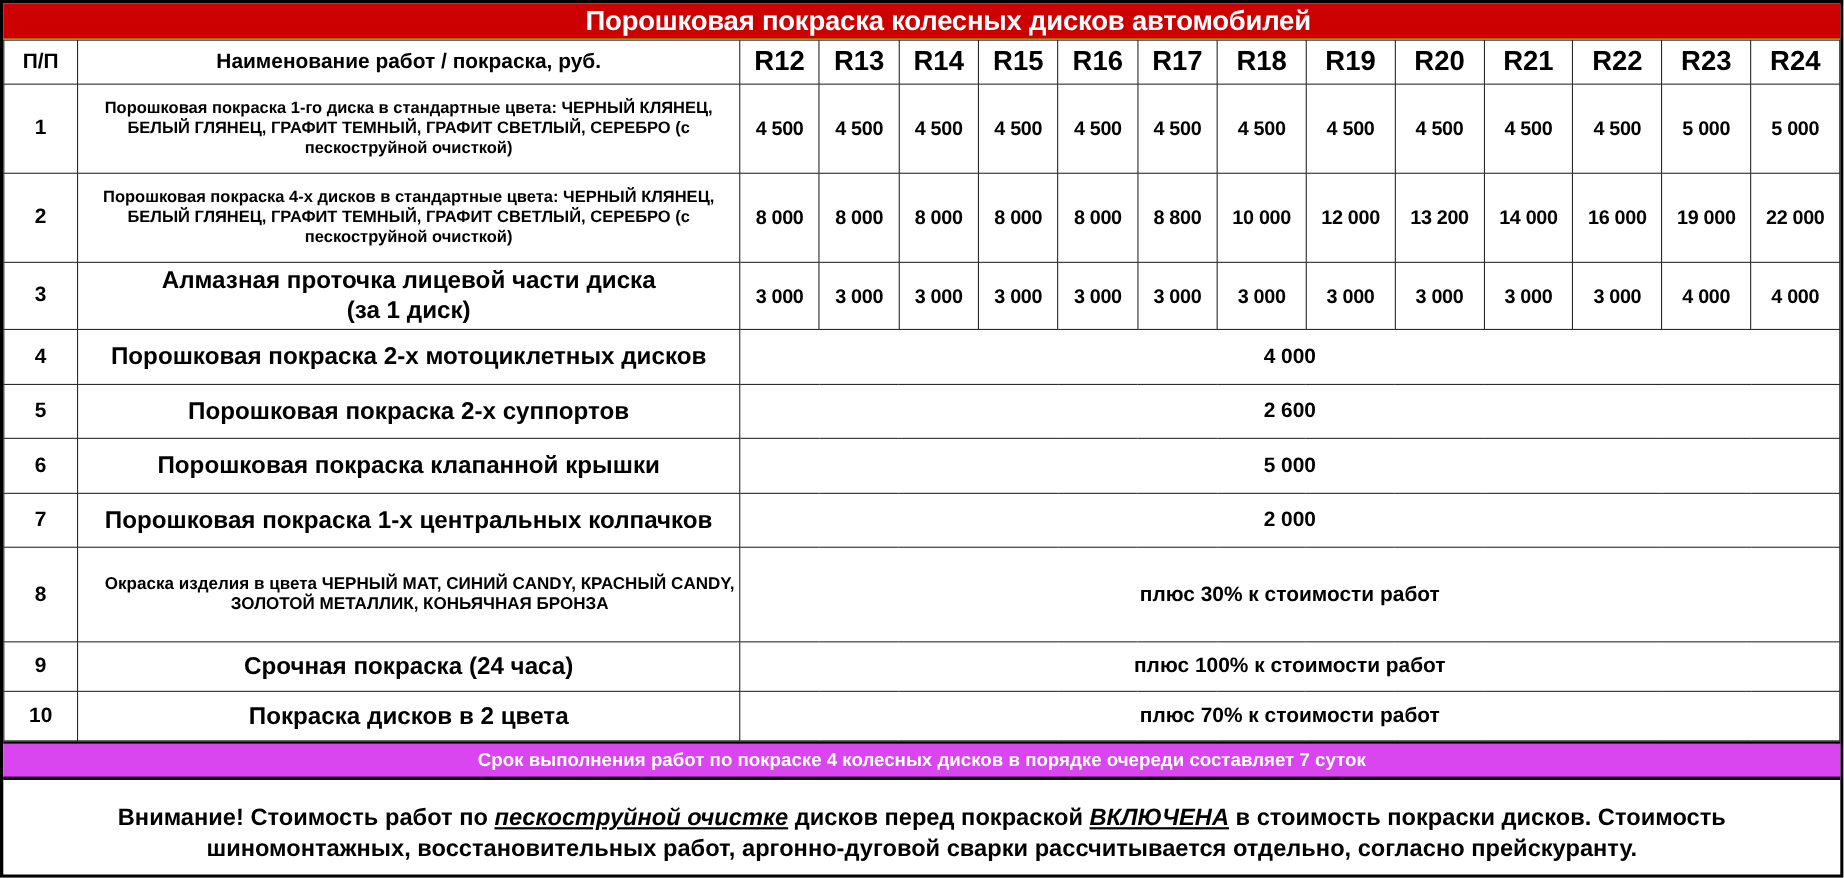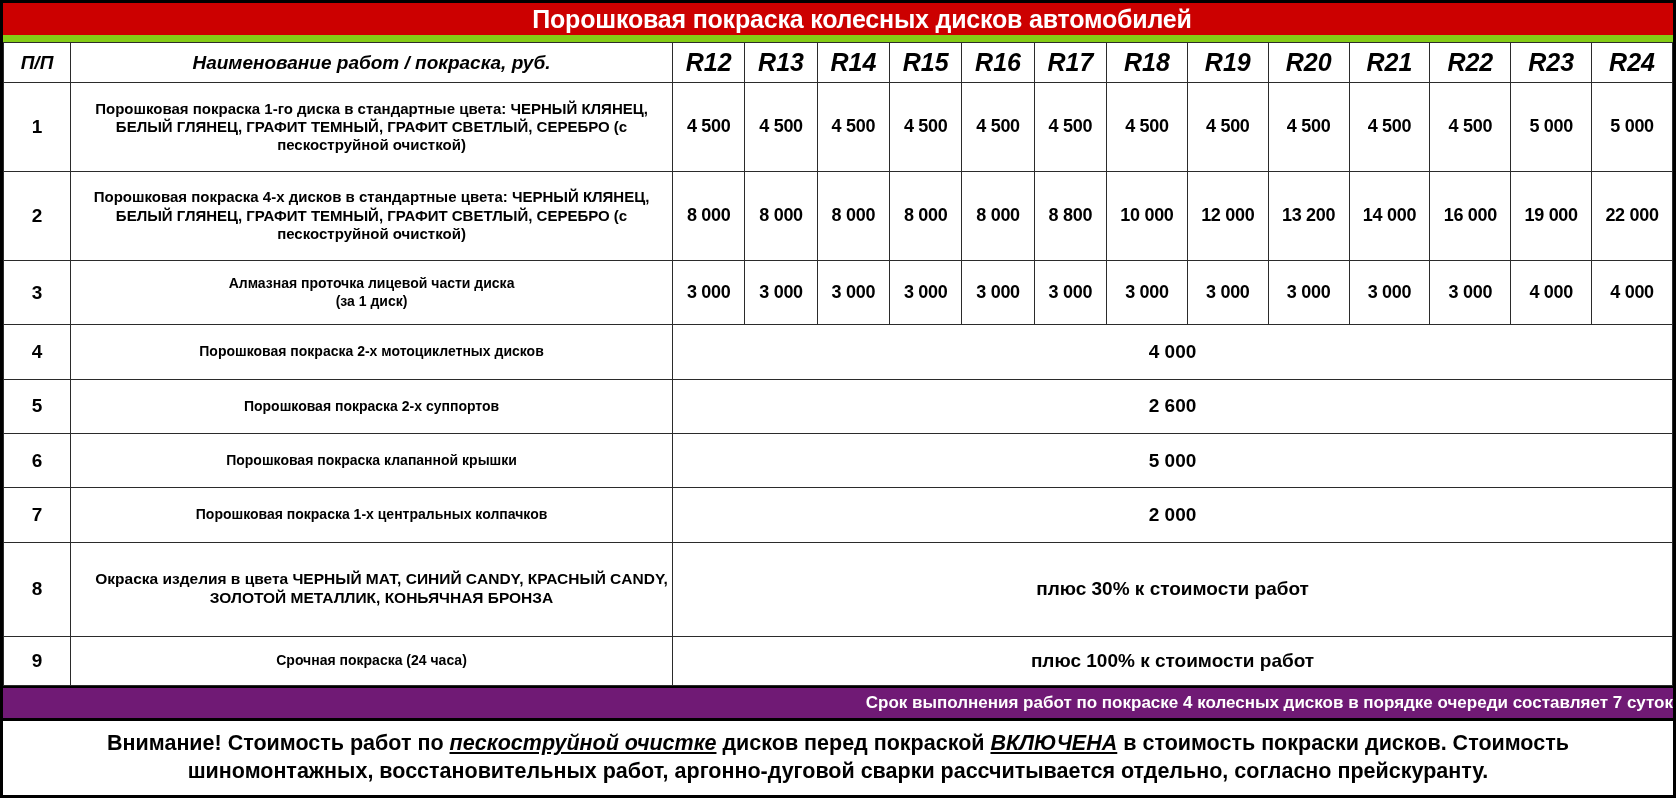--- a/index.html
+++ b/index.html
@@ -31,21 +31,21 @@
     color: #ffffff;
     height: 32px;
     line-height: 32px;
     font-size: 25px;
     font-weight: bold;
     text-align: center;
     letter-spacing: -0.2px;
     white-space: nowrap;
     overflow: hidden;
     flex: 0 0 auto;
-    border-bottom: 7px solid #84cc16;
+    border-bottom: 1px solid #84cc16;
     position: relative;
   }
   .title-banner .title-text {
     display: block;
     padding-left: 48px;
   }
 
   
   table.price {
     border-collapse: collapse;
@@ -61,32 +61,32 @@
     text-align: center;
     vertical-align: middle;
     overflow: hidden;
   }
 
   th.col-np   { width: 62px;  font-size: 19px; }
   th.col-desc { width: 565px; font-size: 19px; }
   th.r-head   { width: 67px;  font-size: 25px; }
   th.r-head.wide { width: 75px; }
 
-  thead tr { height: 40px; font-style: italic; }
+  thead tr { height: 40px; }
 
   td.np {
     font-size: 19px;
   }
   td.desc {
     font-size: 15px;
     line-height: 1.22;
     padding: 3px 6px;
   }
   td.desc.single {
-    font-size: 14px;
+    font-size: 22px;
   }
   td.desc.two {
     font-size: 15.5px;
     padding-left: 20px;
   }
   td.price-cell {
     font-size: 18px;
     letter-spacing: -0.3px;
   }
   td.merged {
@@ -95,43 +95,44 @@
 
   tr.r1 { height: 72px; }
   tr.r2 { height: 72px; }
   tr.r3 { height: 52px; }
   tr.r4, tr.r5, tr.r6, tr.r7 { height: 44px; }
   tr.r8 { height: 76px; }
   tr.r9, tr.r10 { height: 40px; }
 
   
   .deadline-banner {
-    background: #701a75;
+    background: #d946ef;
     color: #ffffff;
     font-size: 17px;
     font-weight: bold;
-    text-align: right;
+    text-align: center;
     height: 30px;
     line-height: 30px;
     white-space: nowrap;
     overflow: hidden;
     flex: 0 0 auto;
     border-top: 2px solid #000000;
     border-bottom: 3px solid #000000;
   }
 
   
   .notice {
     flex: 0 0 auto;
     height: 74px;
     display: flex;
     align-items: center;
     justify-content: center;
     padding: 0 10px;
     box-sizing: border-box;
+    margin-top: 12px;
   }
   .notice-inner {
     font-size: 21.5px;
     font-weight: bold;
     line-height: 1.28;
     text-align: center;
   }
   .notice-inner .emph {
     font-style: italic;
     text-decoration: underline;
@@ -253,20 +254,25 @@
         <td class="desc two">Окраска изделия в цвета ЧЕРНЫЙ МАТ, СИНИЙ CANDY, КРАСНЫЙ CANDY, ЗОЛОТОЙ МЕТАЛЛИК, КОНЬЯЧНАЯ БРОНЗА</td>
         <td class="merged" colspan="13">плюс 30% к стоимости работ</td>
       </tr>
 
       <tr class="r9">
         <td class="np">9</td>
         <td class="desc single">Срочная покраска (24 часа)</td>
         <td class="merged" colspan="13">плюс 100% к стоимости работ</td>
       </tr>
 
+      <tr class="r10">
+        <td class="np">10</td>
+        <td class="desc single">Покраска дисков в 2 цвета</td>
+        <td class="merged" colspan="13">плюс 70% к стоимости работ</td>
+      </tr>
 
     </tbody>
   </table>
 
   <div class="deadline-banner">Срок выполнения работ по покраске 4 колесных дисков в порядке очереди составляет 7 суток</div>
 
   <div class="notice">
     <div class="notice-inner">
       <span>Внимание! Стоимость работ по </span><span class="emph">пескоструйной очистке</span><span> дисков перед покраской </span><span class="emph">ВКЛЮЧЕНА</span><span> в стоимость покраски дисков. Стоимость шиномонтажных, восстановительных работ, аргонно-дуговой сварки рассчитывается отдельно, согласно прейскуранту.</span>
     </div>

